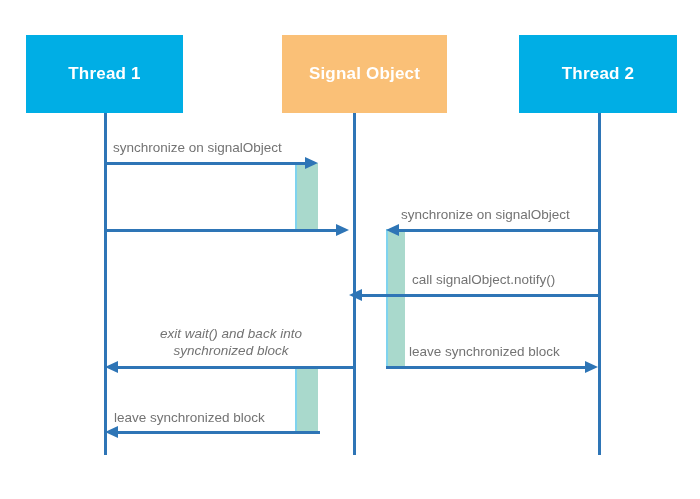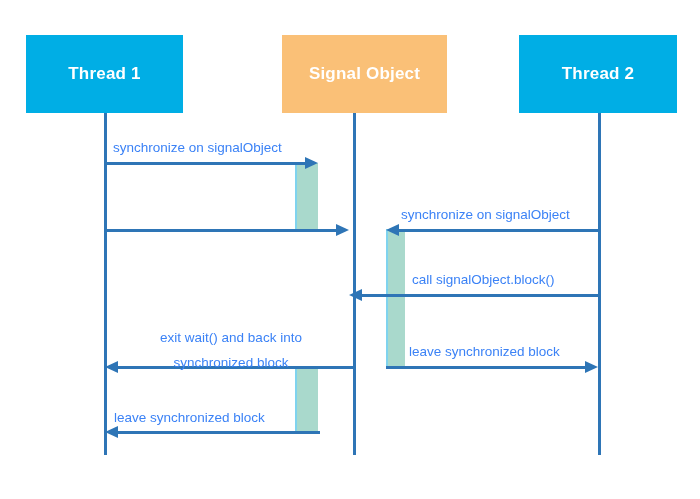--- a/index.html
+++ b/index.html
@@ -70,29 +70,30 @@
     right: -13px;
   }
   .arrowhead.left {
     border-top: 6.5px solid transparent;
     border-bottom: 6.5px solid transparent;
     border-right: 13px solid #2E75B6;
     left: -13px;
   }
   .message-label {
     position: absolute;
-    color: #3b82f6;
+    color: #737373;
     font-size: 13.5px;
     line-height: 16px;
     white-space: pre;
     text-align: center;
     background: transparent;
   }
   .message-label.two-line {
-    line-height: 25px;
+    line-height: 17px;
+    font-style: italic;
   }
 </style>
 </head>
 <body>
 
 <div id="diagram">
 
   <div class="participant-box" style="left:26px; top:35px; width:157px; height:78px; background:#00AEE5;">
     <span class="participant-label">Thread 1</span>
   </div>
@@ -127,21 +128,21 @@
   </div>
 
   <div class="message" style="left:399px; top:229px; width:199px;">
     <span class="arrowhead left"></span>
   </div>
   <div class="message-label" style="left:401px; top:207px;">synchronize on signalObject</div>
 
   <div class="message" style="left:362px; top:294px; width:236px;">
     <span class="arrowhead left"></span>
   </div>
-  <div class="message-label" style="left:412px; top:272px;">call signalObject.block()</div>
+  <div class="message-label" style="left:412px; top:272px;">call signalObject.notify()</div>
 
   <div class="message" style="left:118px; top:366px; width:237px;">
     <span class="arrowhead left"></span>
   </div>
   <div class="message-label two-line" style="left:131px; top:325px; width:200px;">exit wait() and back into
 synchronized block</div>
 
   <div class="message" style="left:386px; top:366px; width:199px;">
     <span class="arrowhead right"></span>
   </div>

